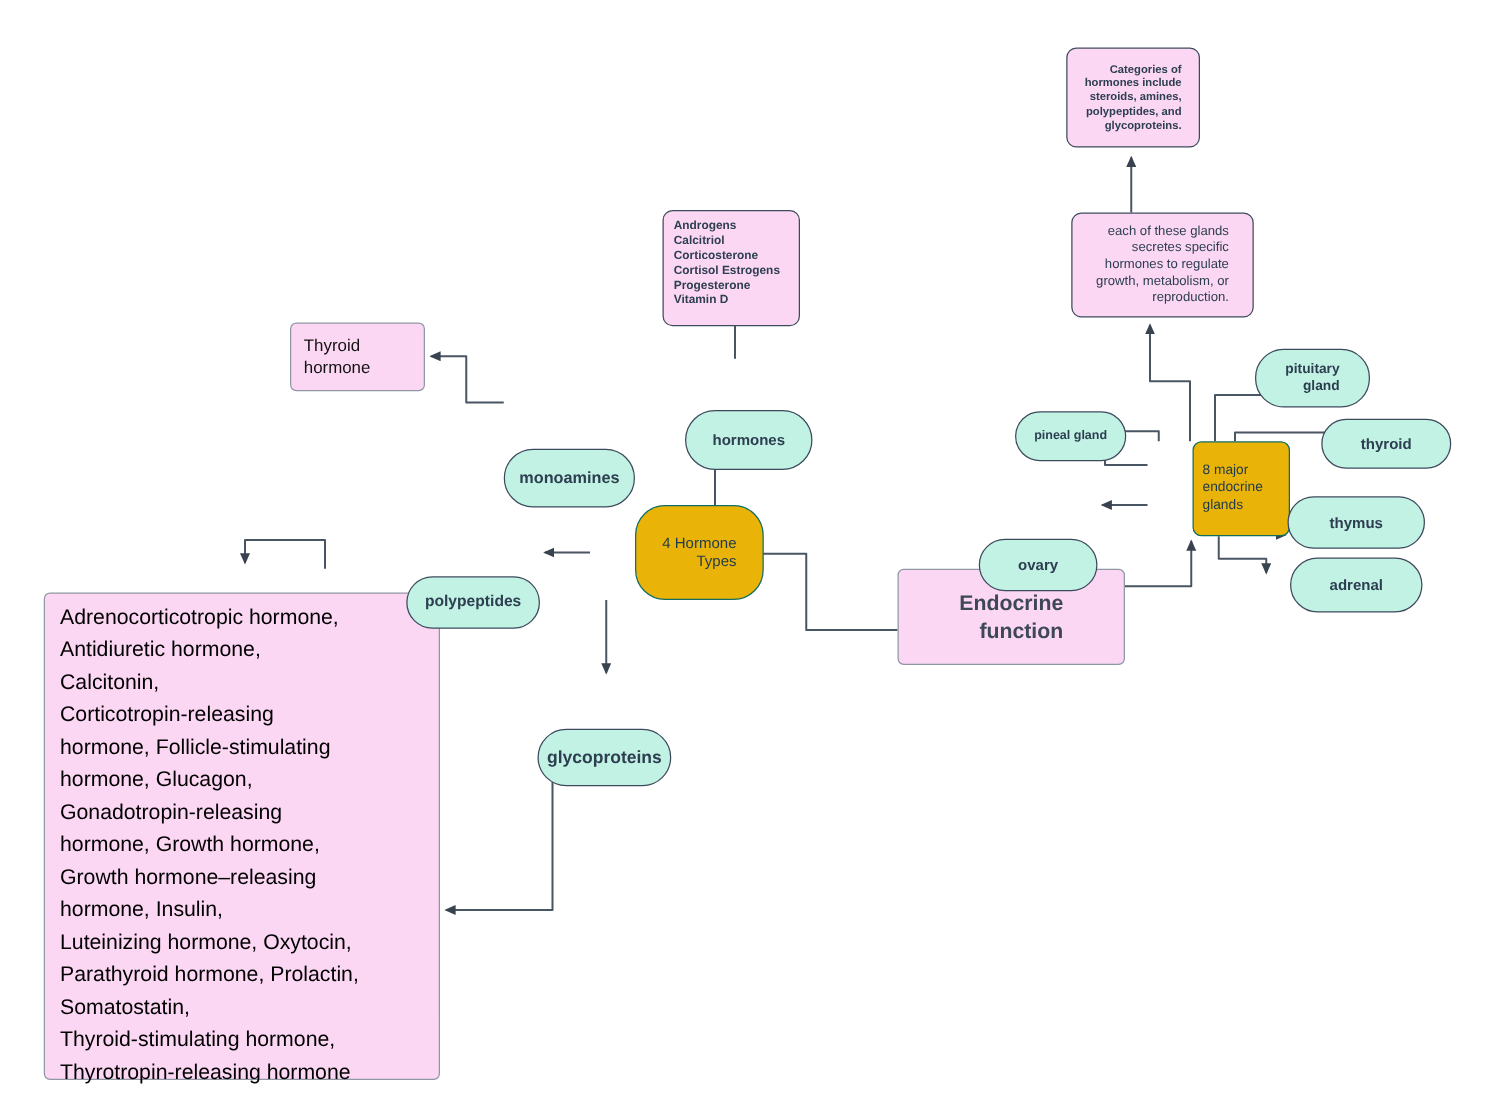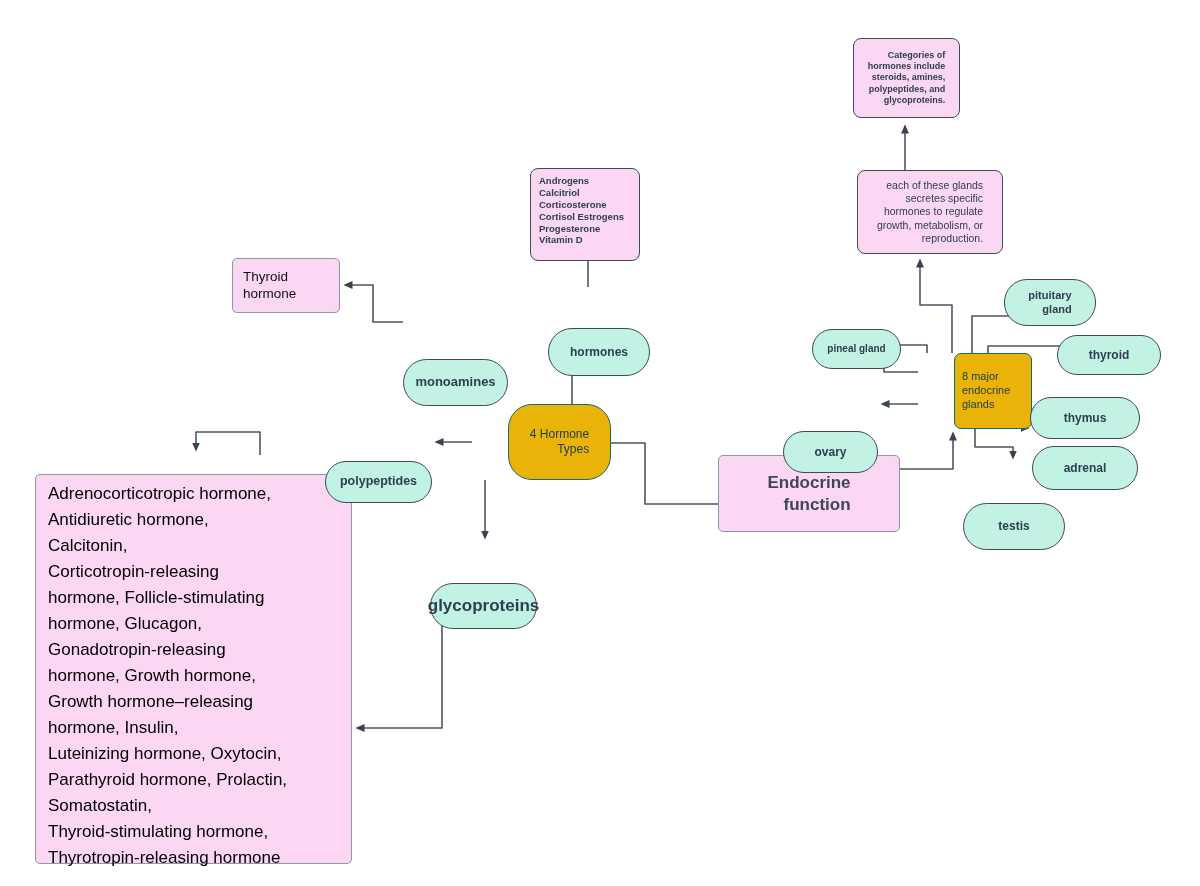--- a/index.html
+++ b/index.html
@@ -107,23 +107,22 @@
 
   <div class="node pill" style="left:812px;top:288px;width:89px;height:40px;font-size:10px;border-radius:20px;">pineal gland</div>
 
 
   <div class="node pill" style="left:1032px;top:405px;width:106px;height:44px;border-radius:22px;">adrenal</div>
 
   <div class="node pill" style="left:1030px;top:356px;width:110px;height:42px;border-radius:21px;">thymus</div>
 
   <div class="node pill" style="left:783px;top:390px;width:95px;height:42px;border-radius:21px;">ovary</div>
 
-  <div class="node pill" style="left:963px;top:462px;width:102px;height:47px;border-radius:24px;">testis</div>
 
   <div class="node pill" style="left:403px;top:318px;width:105px;height:47px;font-size:13px;border-radius:24px;">monoamines</div>
 
   <div class="node pill" style="left:548px;top:287px;width:102px;height:48px;border-radius:24px;">hormones</div>
 
   <div class="node pill" style="left:325px;top:420px;width:107px;height:42px;font-size:12.5px;border-radius:21px;">polypeptides</div>
 
-  <div class="node pill" style="left:430px;top:542px;width:107px;height:46px;font-size:17px;border-radius:23px;">glycoproteins</div>
+  <div class="node pill" style="left:430px;top:542px;width:107px;height:46px;font-size:14px;border-radius:23px;">glycoproteins</div>
 
 </div>
 
 </body></html>

